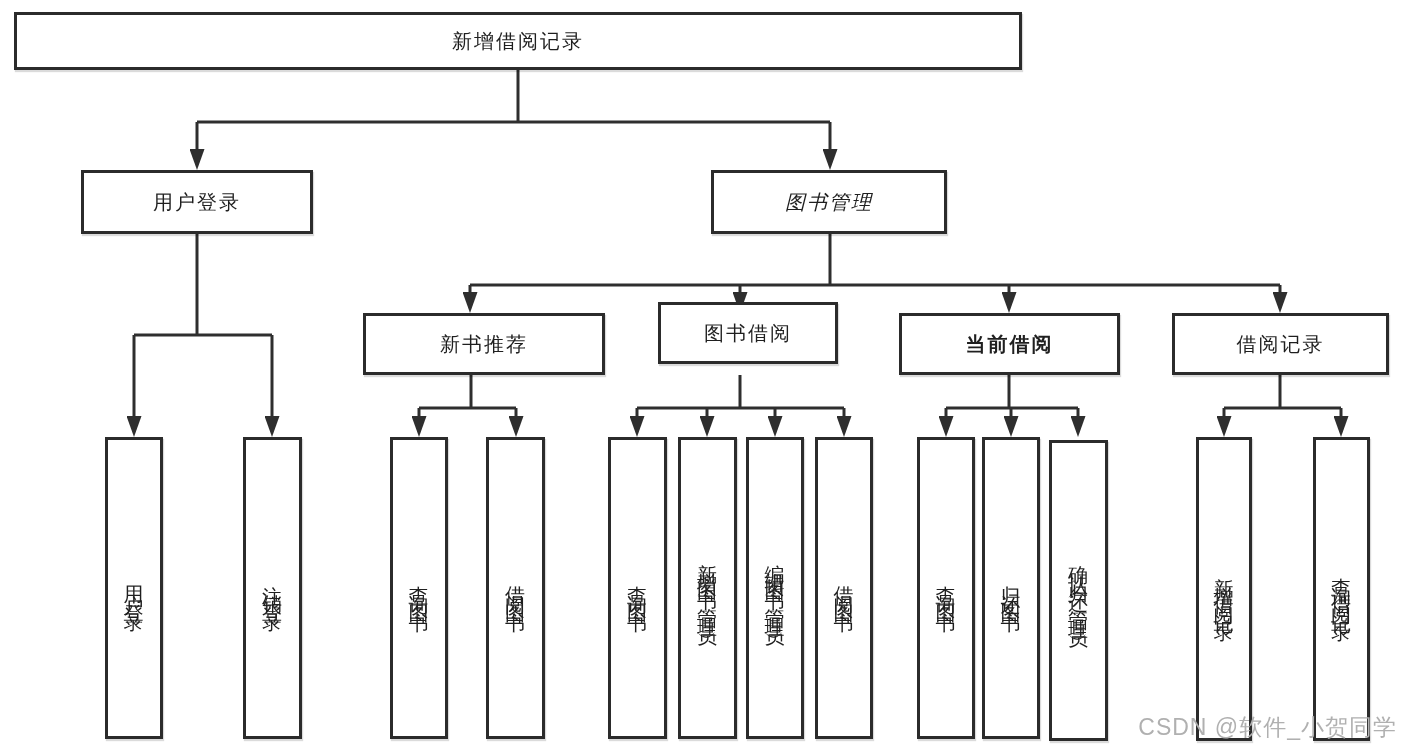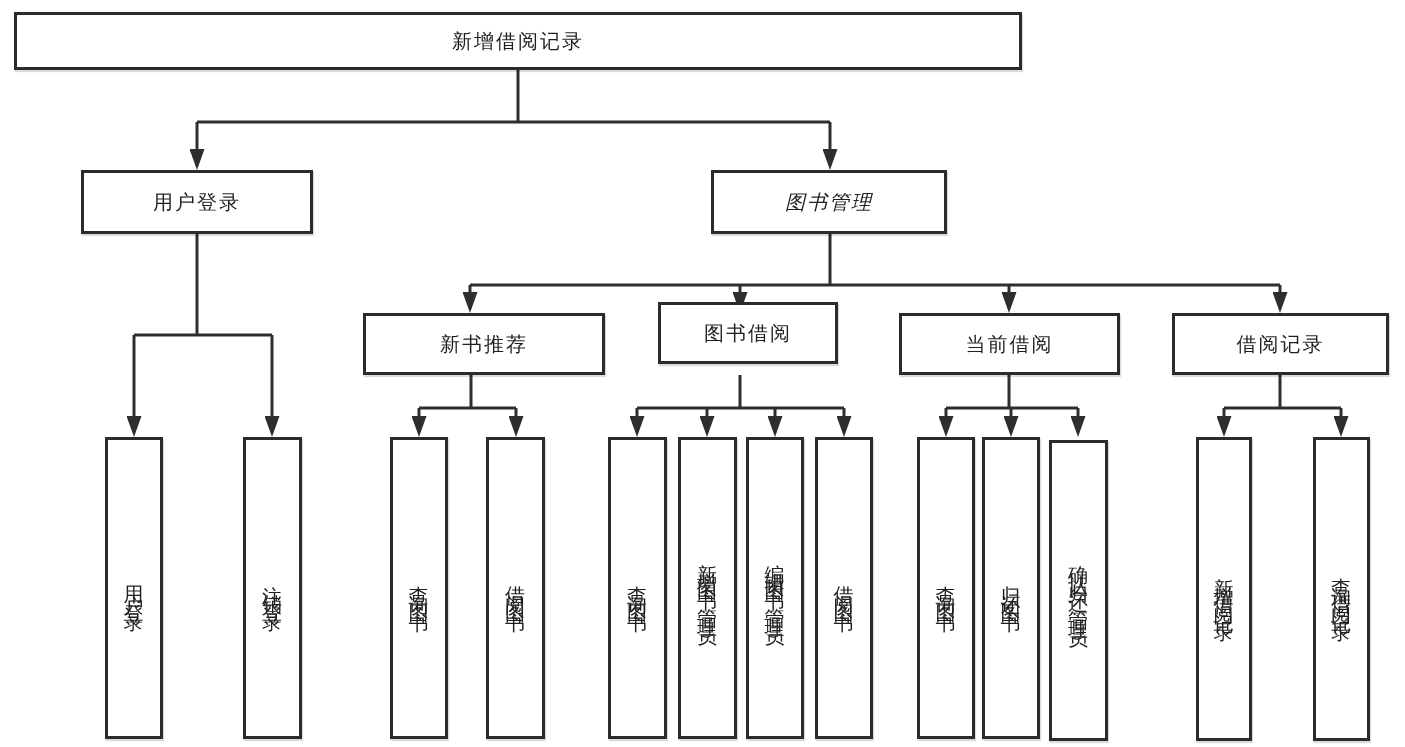--- a/index.html
+++ b/index.html
@@ -133,21 +133,21 @@
   <div class="node" style="left:711px; top:170px; width:236px; height:64px;font-style:italic;">
     <span>图书管理</span>
   </div>
 
   <div class="node" style="left:363px; top:313px; width:242px; height:62px;">
     <span>新书推荐</span>
   </div>
   <div class="node" style="left:630px; top:302px; width:180px; height:62px;margin-left:28px;">
     <span>图书借阅</span>
   </div>
-  <div class="node" style="left:899px; top:313px; width:221px; height:62px;">
+  <div class="node" style="left:899px; top:313px; width:221px; height:62px;font-weight:bold;">
     <span>当前借阅</span>
   </div>
   <div class="node" style="left:1172px; top:313px; width:217px; height:62px;">
     <span>借阅记录</span>
   </div>
 
   <div class="node" style="left:105px; top:437px; width:58px; height:302px;">
     <span class="vtext">用户登录</span>
   </div>
   <div class="node" style="left:243px; top:437px; width:59px; height:302px;">
@@ -184,13 +184,14 @@
     <span class="vtext">确认归还（管理员）</span>
   </div>
 
   <div class="node" style="left:1196px; top:437px; width:56px; height:304px;">
     <span class="vtext">新增借阅记录</span>
   </div>
   <div class="node" style="left:1313px; top:437px; width:57px; height:304px;">
     <span class="vtext">查询借阅记录</span>
   </div>
 
+  <div class="watermark">CSDN @软件_小贺同学</div>
 </div>
 
 </body></html>

